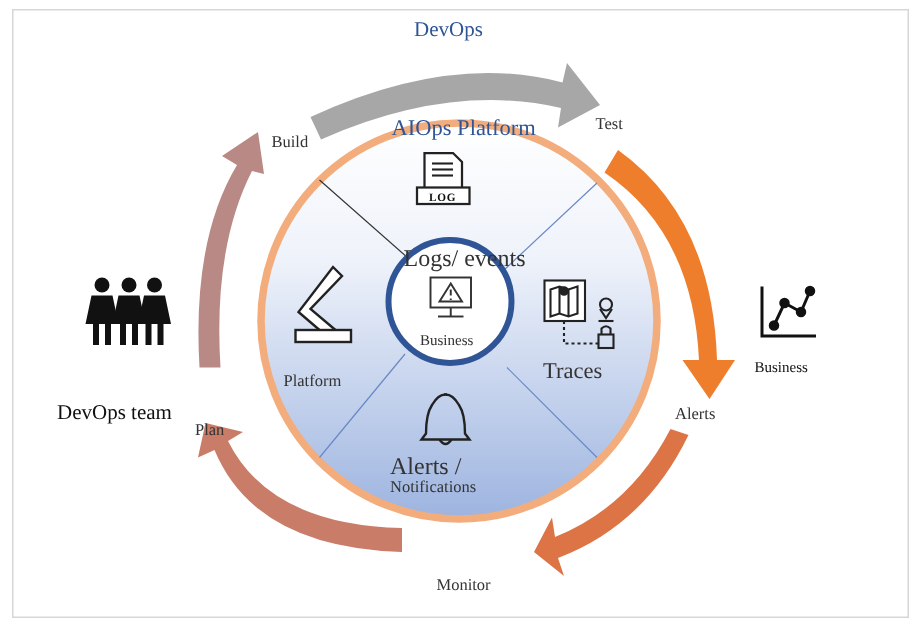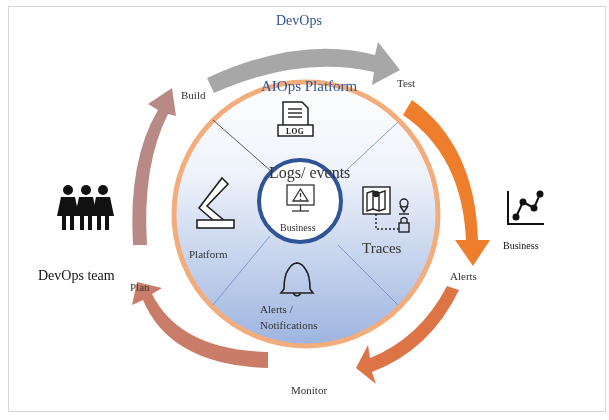--- a/index.html
+++ b/index.html
@@ -118,18 +118,18 @@
 <div class="lbl stage" style="left:181px; top:89px;">Build</div>
 <div class="lbl stage" style="left:397px; top:77px;">Test</div>
 <div class="lbl stage" style="left:450px; top:270px;">Alerts</div>
 <div class="lbl stage" style="left:291px; top:384px;">Monitor</div>
 <div class="lbl stage" style="left:130px; top:281px;">Plan</div>
 
 <div class="lbl" style="left:269px; top:148px; font-size:16px; color:#333;margin-top:16px;">Logs/ events</div>
 <div class="lbl" style="left:286px; top:127px; font-size:7.5px; font-weight:bold; color:#111; letter-spacing:0.5px;">LOG</div>
 <div class="lbl" style="left:189px; top:248px; font-size:11px; color:#333;">Platform</div>
 <div class="lbl" style="left:362px; top:240px; font-size:15px; color:#333;">Traces</div>
-<div class="lbl" style="left:260px; top:303px; font-size:11px; color:#333;">Alerts /</div>
+<div class="lbl" style="left:260px; top:303px; font-size:16px; color:#333;">Alerts /</div>
 <div class="lbl" style="left:260px; top:319px; font-size:11px; color:#333;">Notifications</div>
 <div class="lbl" style="left:280px; top:222px; font-size:10px; color:#333;">Business</div>
 
 <div class="lbl" style="left:38px; top:248px; font-size:14px; color:#111;margin-top:20px;">DevOps team</div>
 <div class="lbl" style="left:503px; top:240px; font-size:10px; color:#111;">Business</div>
 
 </body></html>

